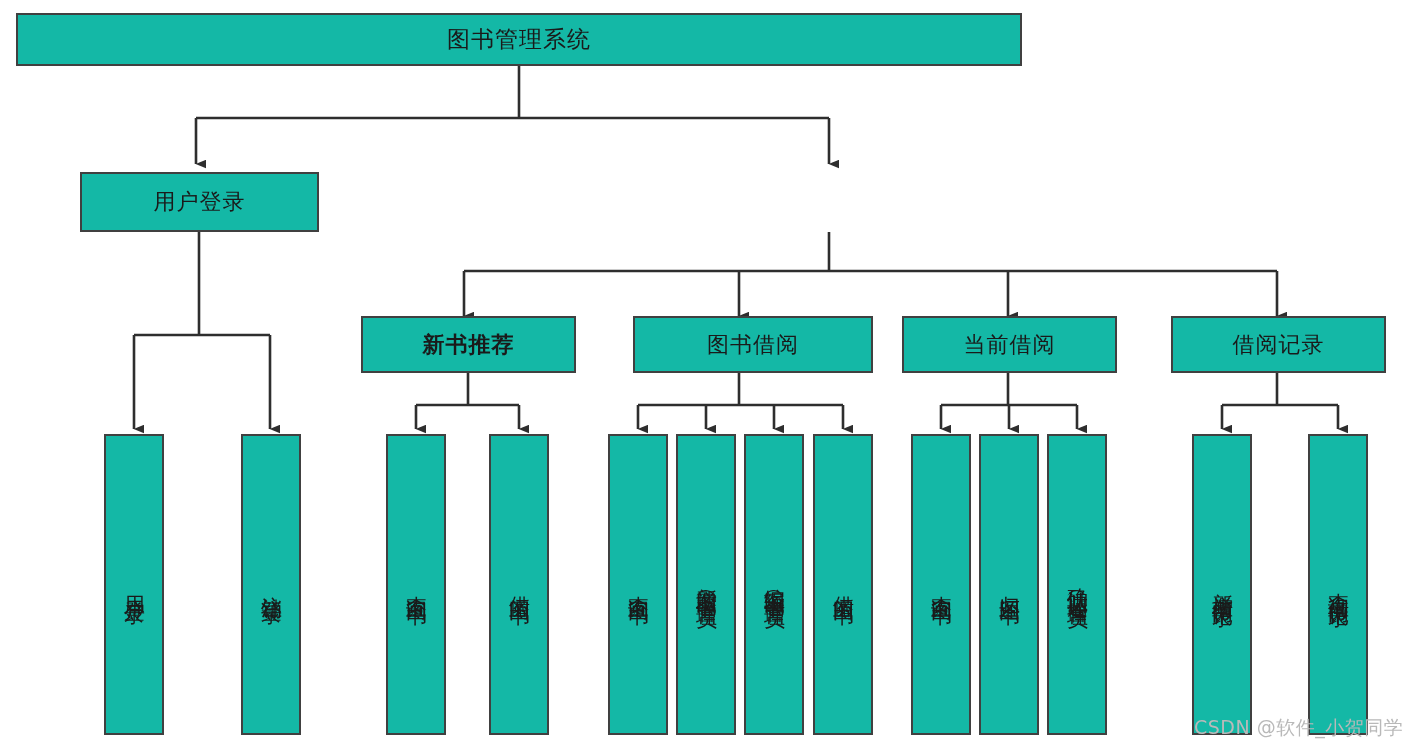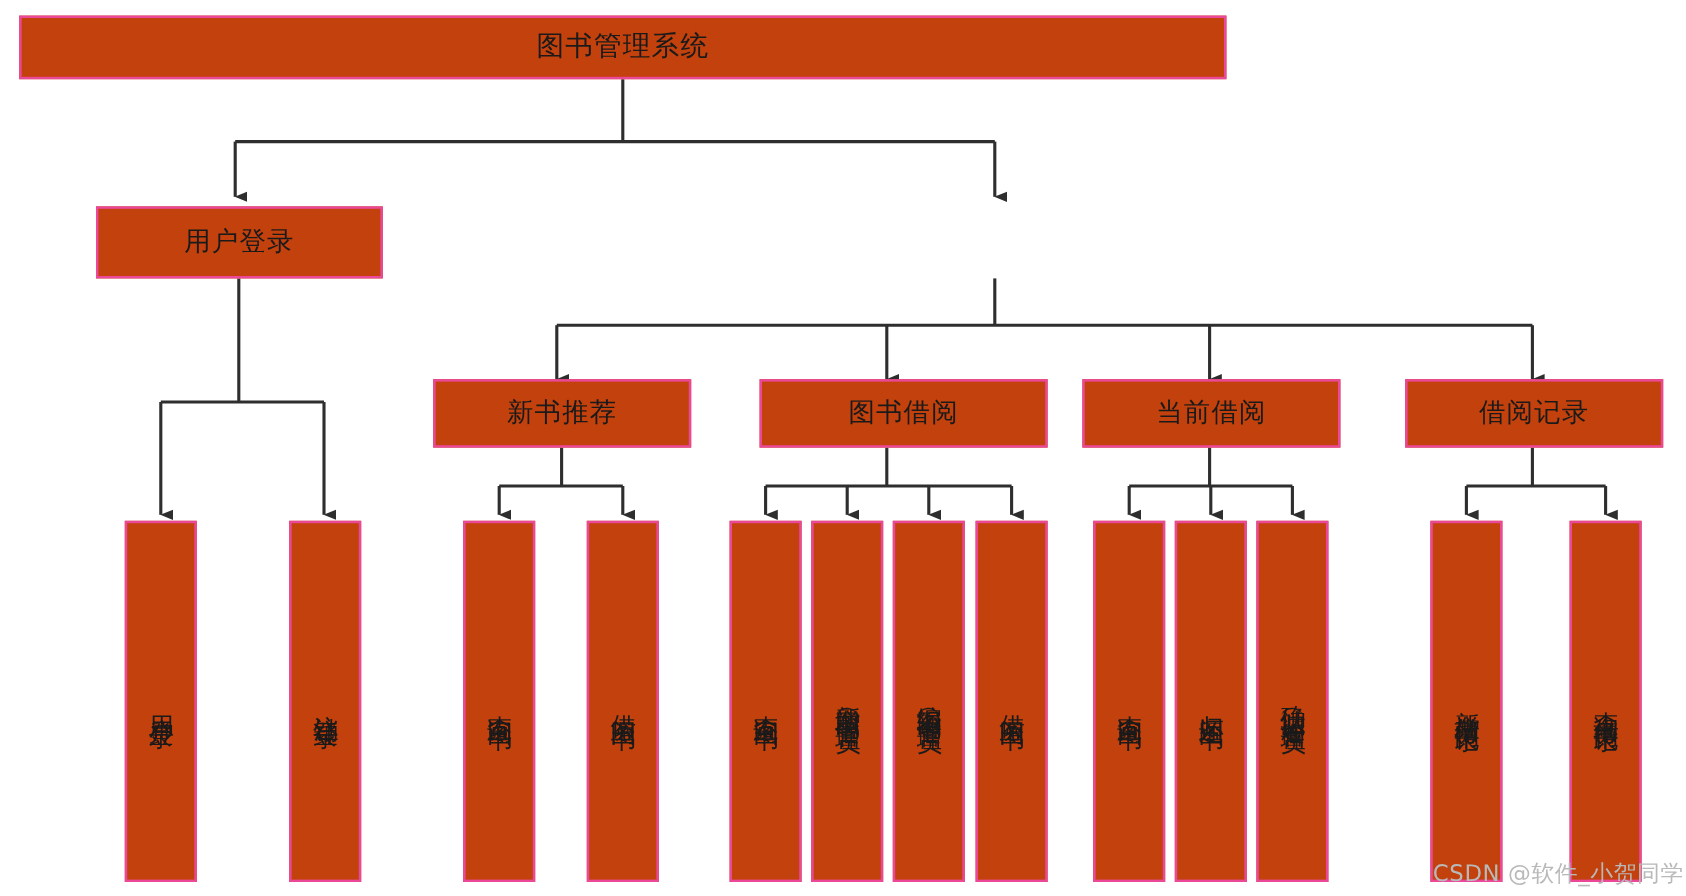--- a/index.html
+++ b/index.html
@@ -22,22 +22,22 @@
     position: absolute;
     left: 0;
     top: 0;
     width: 1405px;
     height: 747px;
     pointer-events: none;
   }
   .node {
     position: absolute;
     box-sizing: border-box;
-    background: #c2410c;
-    border: 2px solid #ec4899;
+    background: #14b8a6;
+    border: 2px solid #404040;
     display: flex;
     align-items: center;
     justify-content: center;
     color: #1a1a1a;
     z-index: 2;
   }
   .node .node-label {
     display: block;
     text-align: center;
     line-height: 1.18;
@@ -133,21 +133,21 @@
 
   <div class="node horiz root" style="left:16px; top:13px; width:1006px; height:53px;">
     <span class="node-label">图书管理系统</span>
   </div>
 
   <div class="node horiz" style="left:80px; top:172px; width:239px; height:60px;">
     <span class="node-label">用户登录</span>
   </div>
 
 
-  <div class="node horiz" style="left:361px; top:316px; width:215px; height:57px;">
+  <div class="node horiz" style="left:361px; top:316px; width:215px; height:57px;font-weight:bold;">
     <span class="node-label">新书推荐</span>
   </div>
 
   <div class="node horiz" style="left:633px; top:316px; width:240px; height:57px;">
     <span class="node-label">图书借阅</span>
   </div>
 
   <div class="node horiz" style="left:1171px; top:316px; width:215px; height:57px;">
     <span class="node-label">借阅记录</span>
   </div>

